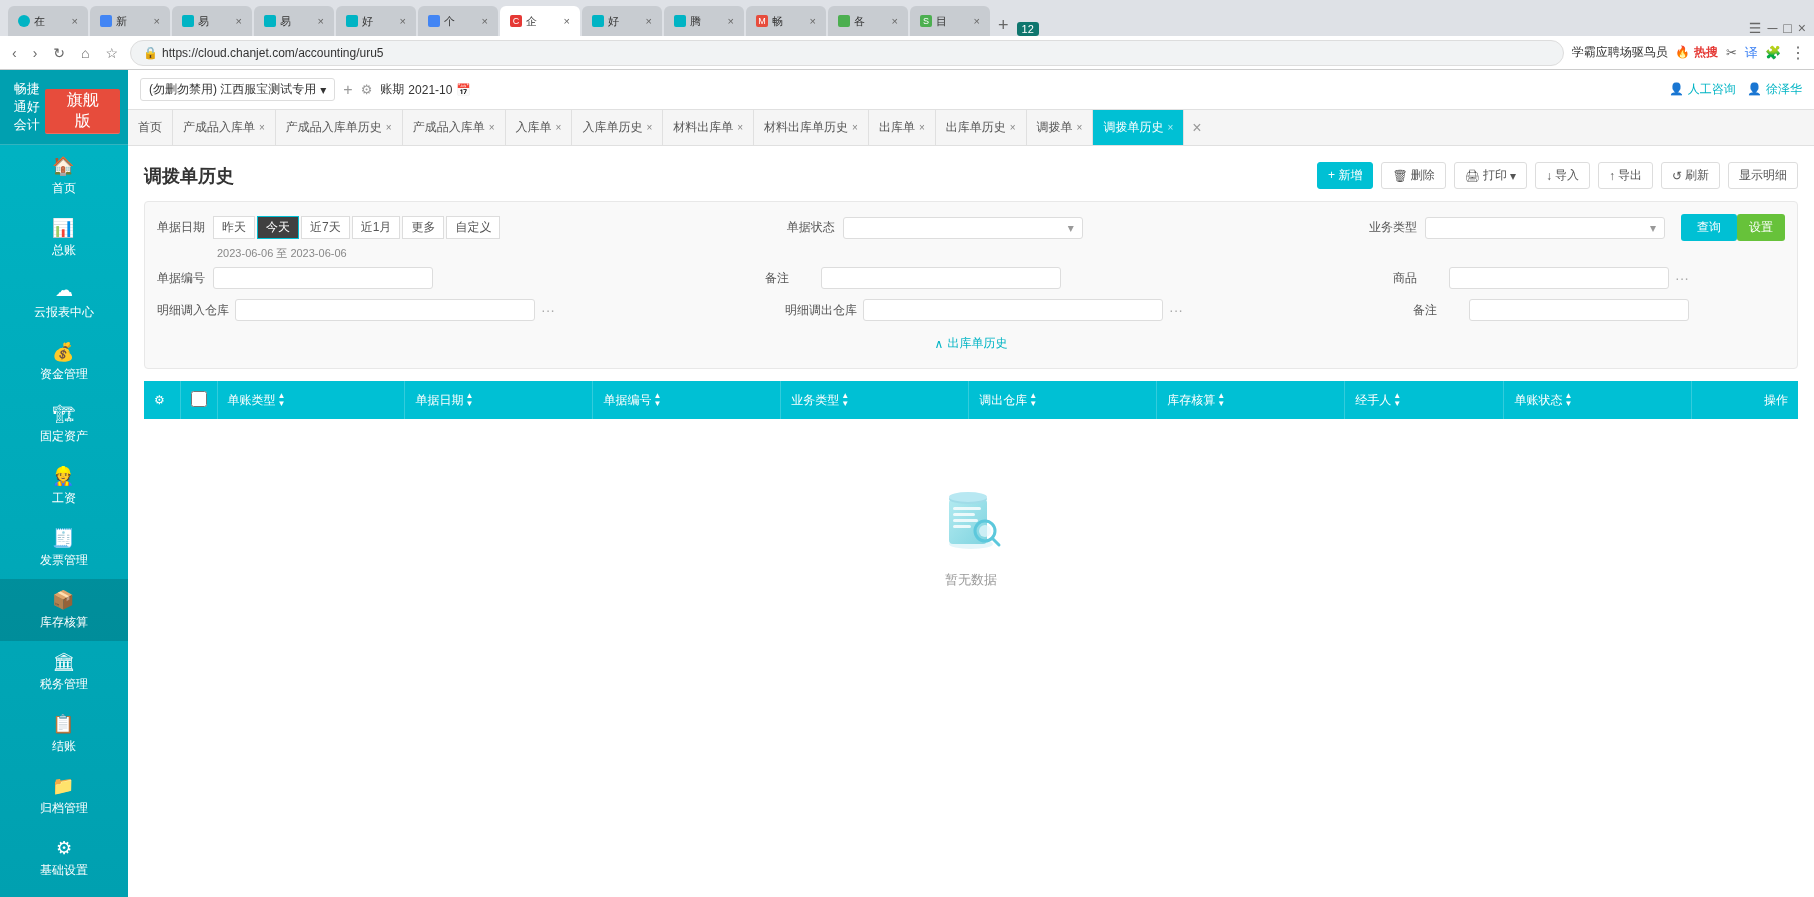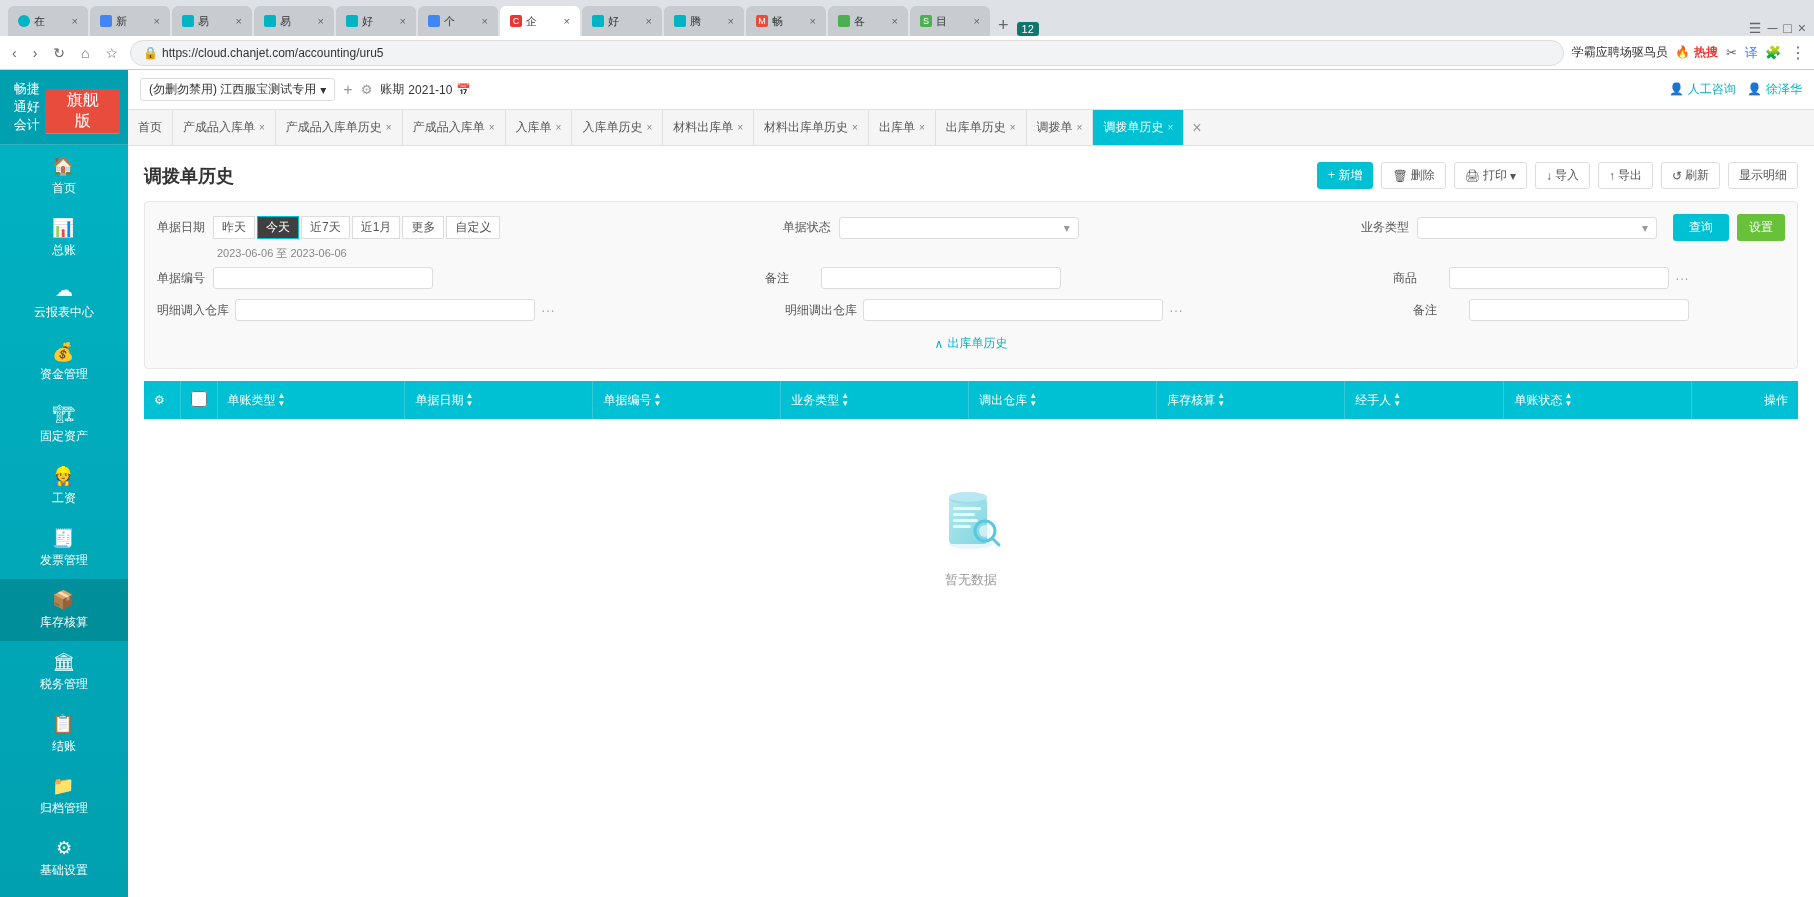--- a/index.html
+++ b/index.html
@@ -52,21 +52,21 @@
     .filter-row:last-child { margin-bottom: 0; }
     .filter-item { display: flex; align-items: center; gap: 6px; }
     .filter-label { font-size: 12px; color: #555; white-space: nowrap; min-width: 50px; }
     .filter-date-btns { display: flex; gap: 2px; }
     .date-btn { padding: 2px 8px; border: 1px solid #ddd; border-radius: 0; font-size: 12px; color: #555; cursor: pointer; background: #fff; }
     .date-btn.active { background: #404040; color: #fff; border-color: #00c0d4; }
     .date-range { font-size: 11px; color: #888; margin-top: 11px; }
     .filter-select { display: flex; align-items: center; border: 1px solid #ddd; border-radius: 3px; background: #fff; padding: 3px 8px; min-width: 200px; font-size: 12px; color: #999; cursor: pointer; justify-content: space-between; }
     .filter-input { border: 1px solid #ddd; border-radius: 3px; background: #fff; padding: 3px 8px; min-width: 200px; font-size: 12px; color: #999; outline: none; }
     .filter-dots { color: #aaa; font-size: 14px; cursor: pointer; }
-    .filter-actions { display: flex; gap: 8px; }
+    .filter-actions { display: flex; gap: 0; }
     .query-btn { background: #00c0d4; color: #fff; border: none; border-radius: 3px; padding: 5px 16px; font-size: 12px; cursor: pointer; }
     .settings-btn { background: #67c23a; color: #fff; border: none; border-radius: 3px; padding: 5px 12px; font-size: 12px; cursor: pointer; }
     .collapse-btn { display: flex; align-items: center; gap: 4px; color: #00b4c4; font-size: 12px; cursor: pointer; justify-content: center; padding: 4px; }
 
     
     .data-table { width: 100%; border-collapse: collapse; }
     .data-table thead tr { background: #00c0d4; color: #fff; height: 38px; }
     .data-table thead th { padding: 0 10px; font-size: 12px; font-weight: normal; text-align: left; border-right: 1px solid rgba(255,255,255,0.2); white-space: nowrap; }
     .data-table thead th:last-child { border-right: none; }
     .col-sort { display: flex; align-items: flex-start; gap: 2px; cursor: pointer; }

